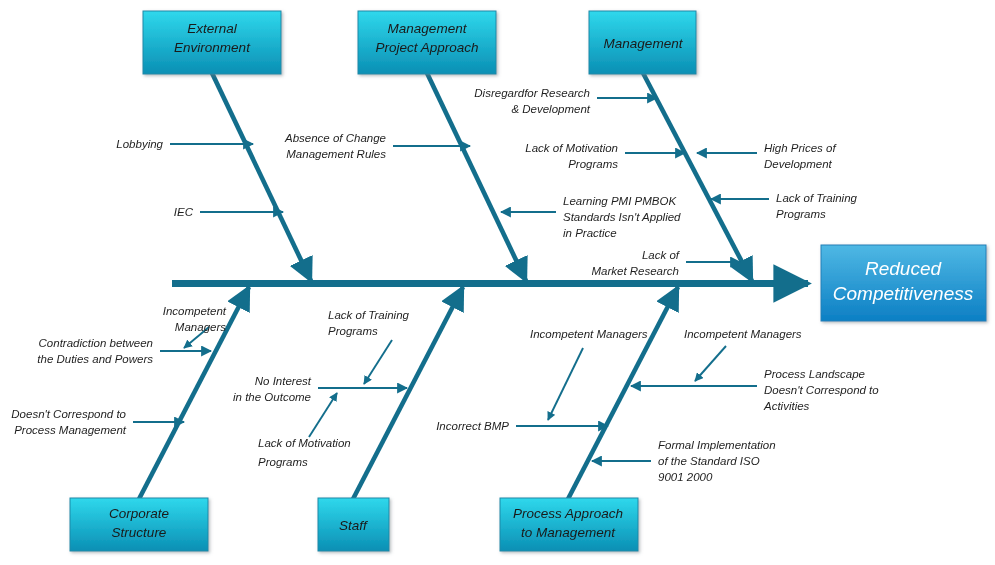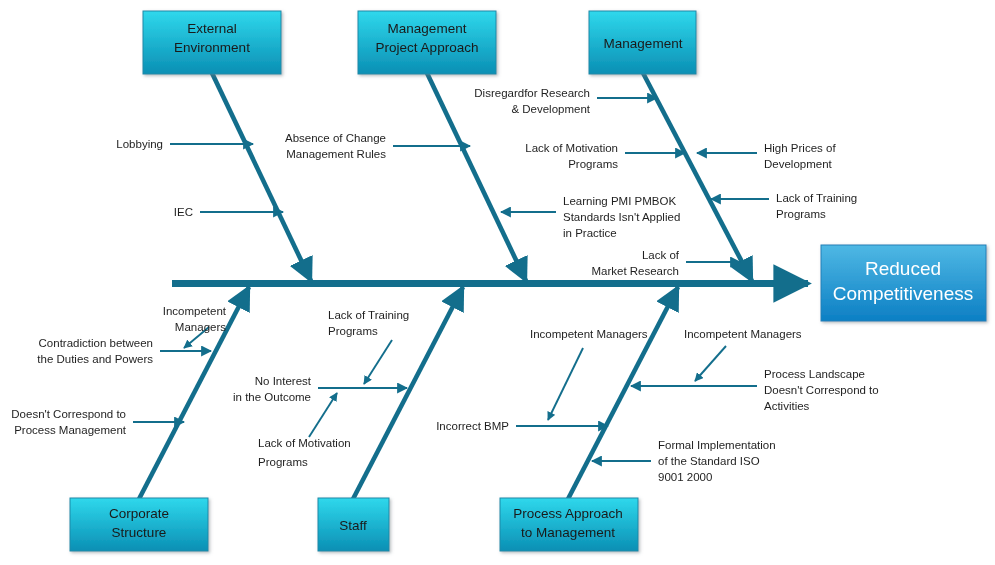--- a/index.html
+++ b/index.html
@@ -10,20 +10,21 @@
   }
   body {
     font-family: "Liberation Sans", sans-serif;
   }
   #diagram-root {
     position: relative;
     width: 993px;
     height: 565px;
     background: #ffffff;
     overflow: hidden;
+    font-style: italic;
   }
   #fishbone-svg {
     position: absolute;
     left: 0;
     top: 0;
     width: 995px;
     height: 565px;
   }
   .cat-label {
     font-family: "Liberation Sans", sans-serif;

